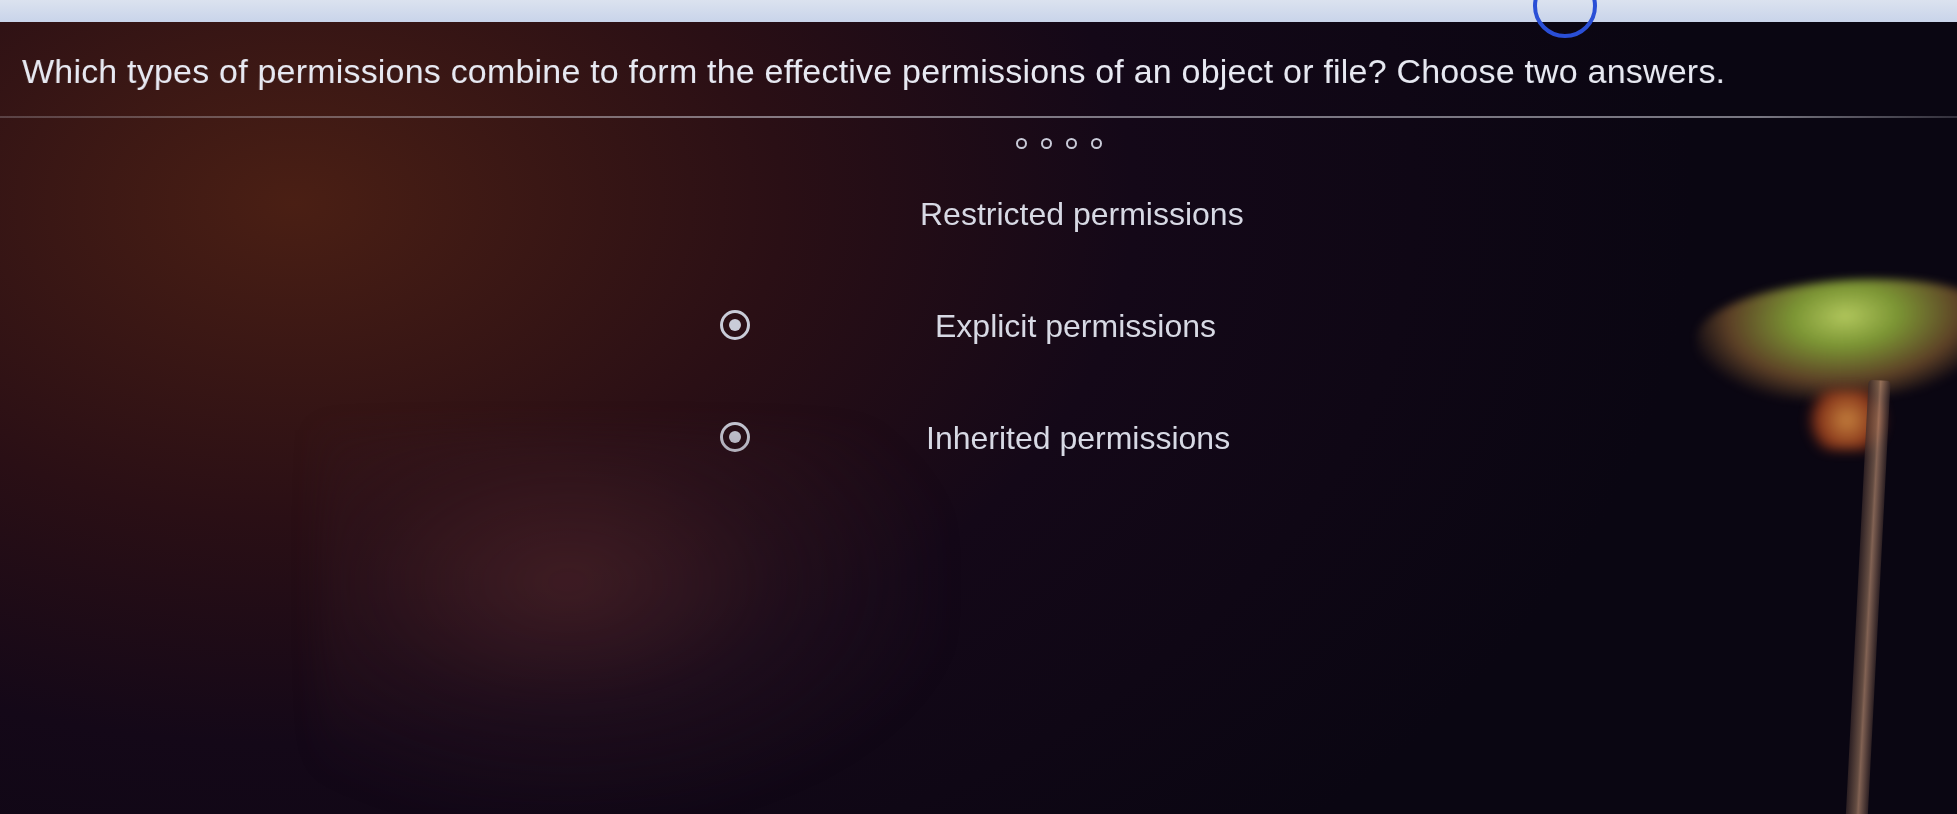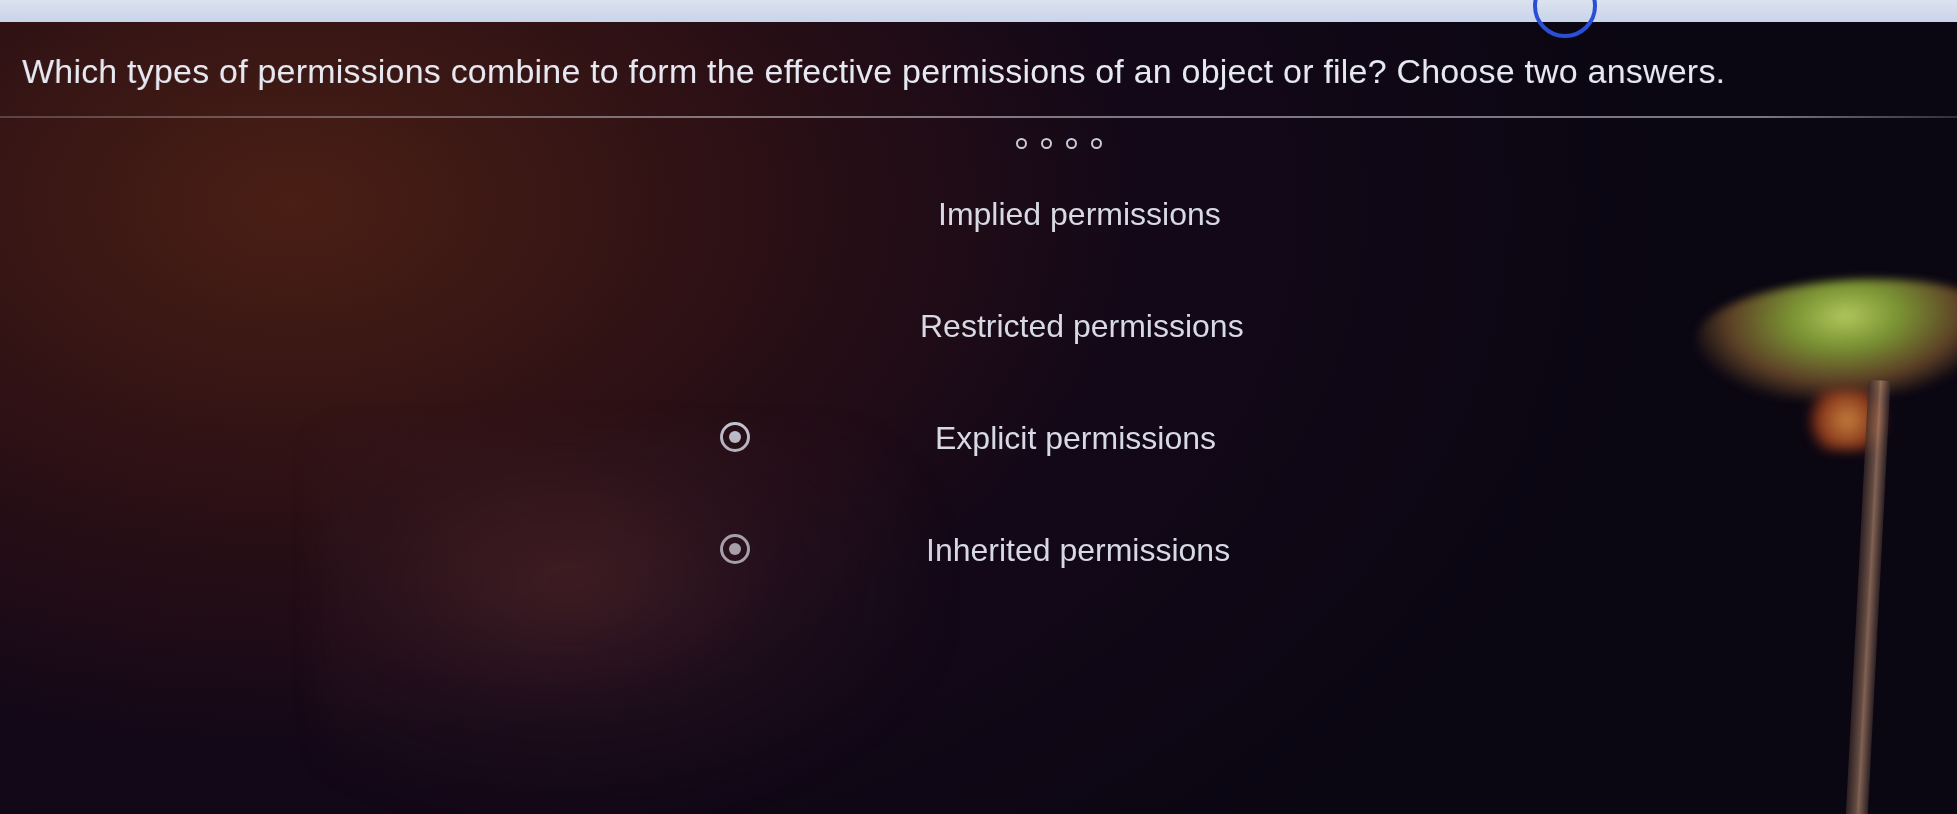--- a/index.html
+++ b/index.html
@@ -155,23 +155,20 @@
 <div class="divider"></div>
 
 <div class="dots">
   <span class="dot"></span>
   <span class="dot"></span>
   <span class="dot"></span>
   <span class="dot"></span>
 </div>
 
 <div class="answers">
-  <div class="answer-row r0">
-    <span class="answer-label">Implied permissions</span>
-  </div>
   <div class="answer-row r1">
     <span class="answer-label">Restricted permissions</span>
   </div>
   <div class="answer-row r3">
     <span class="radio selected"></span>
     <span class="answer-label">Explicit permissions</span>
   </div>
   <div class="answer-row r4">
     <span class="radio selected"></span>
     <span class="answer-label">Inherited permissions</span>

